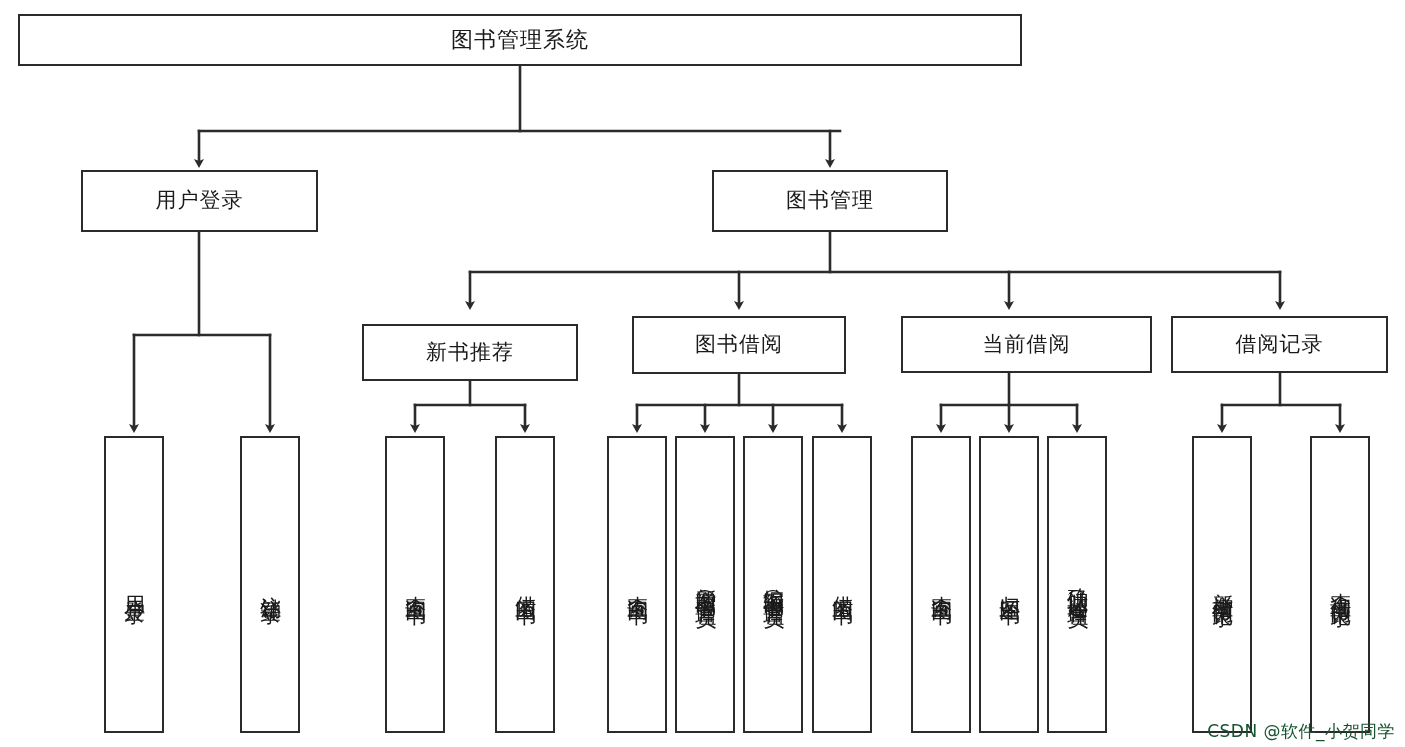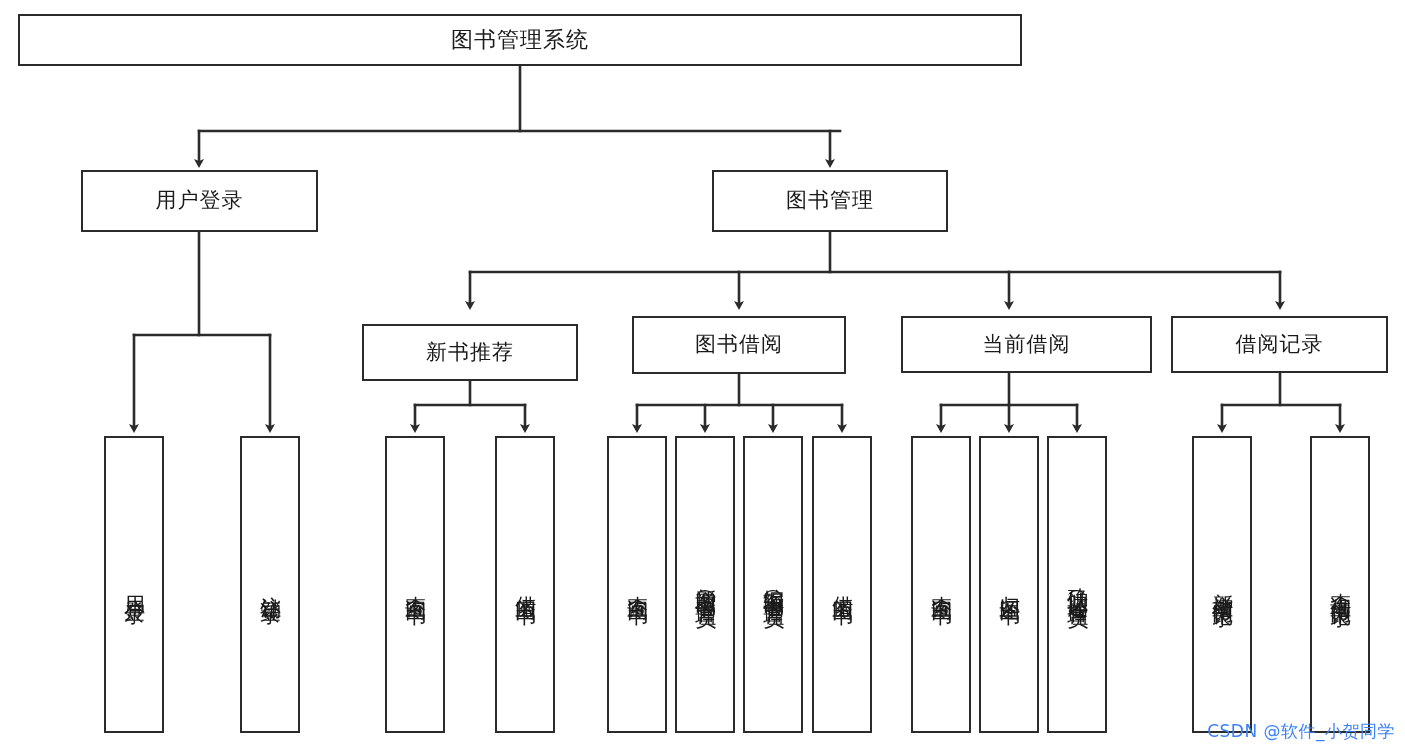--- a/index.html
+++ b/index.html
@@ -50,21 +50,21 @@
     font-size: 21px;
   }
   .node.root .node-label {
     font-size: 22px;
   }
   #watermark {
     position: absolute;
     right: 10px;
     bottom: 4px;
     font-size: 17px;
-    color: #3b82f6;
+    color: #14532d;
     letter-spacing: 0.5px;
     white-space: nowrap;
     z-index: 5;
     pointer-events: none;
   }
 </style>
 </head>
 <body>
 
 <div id="diagram-root">

